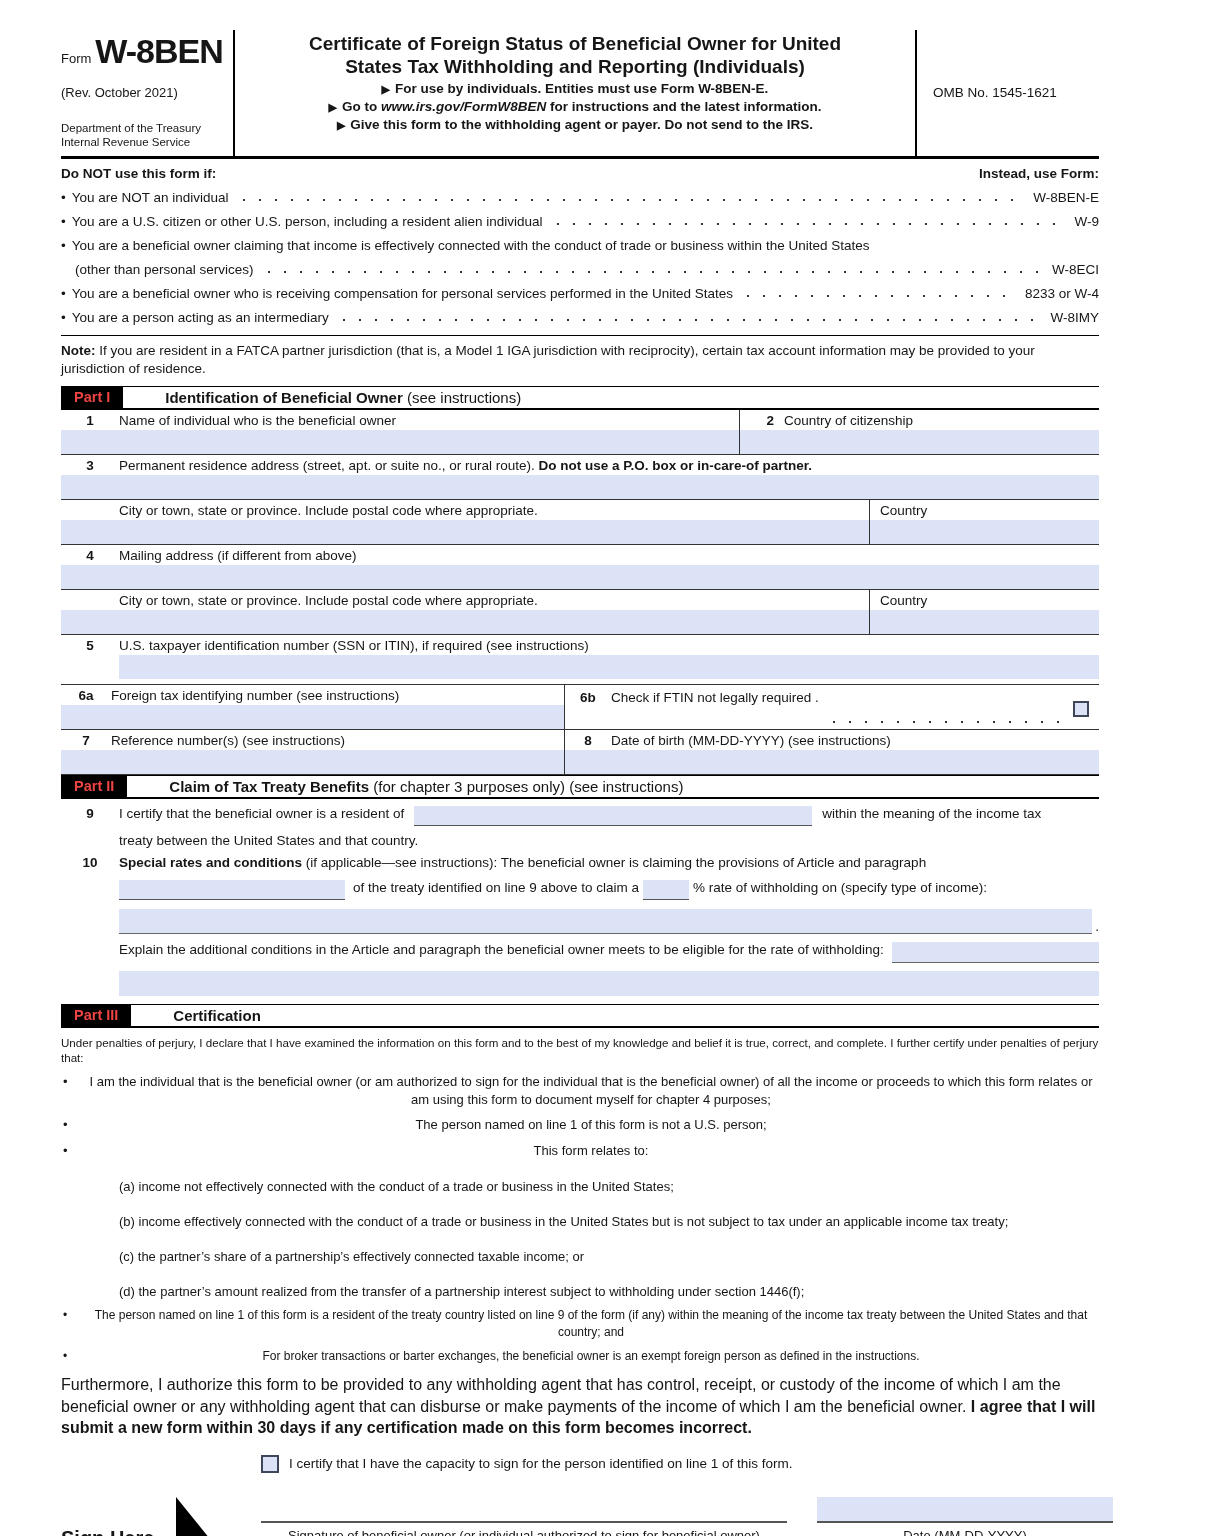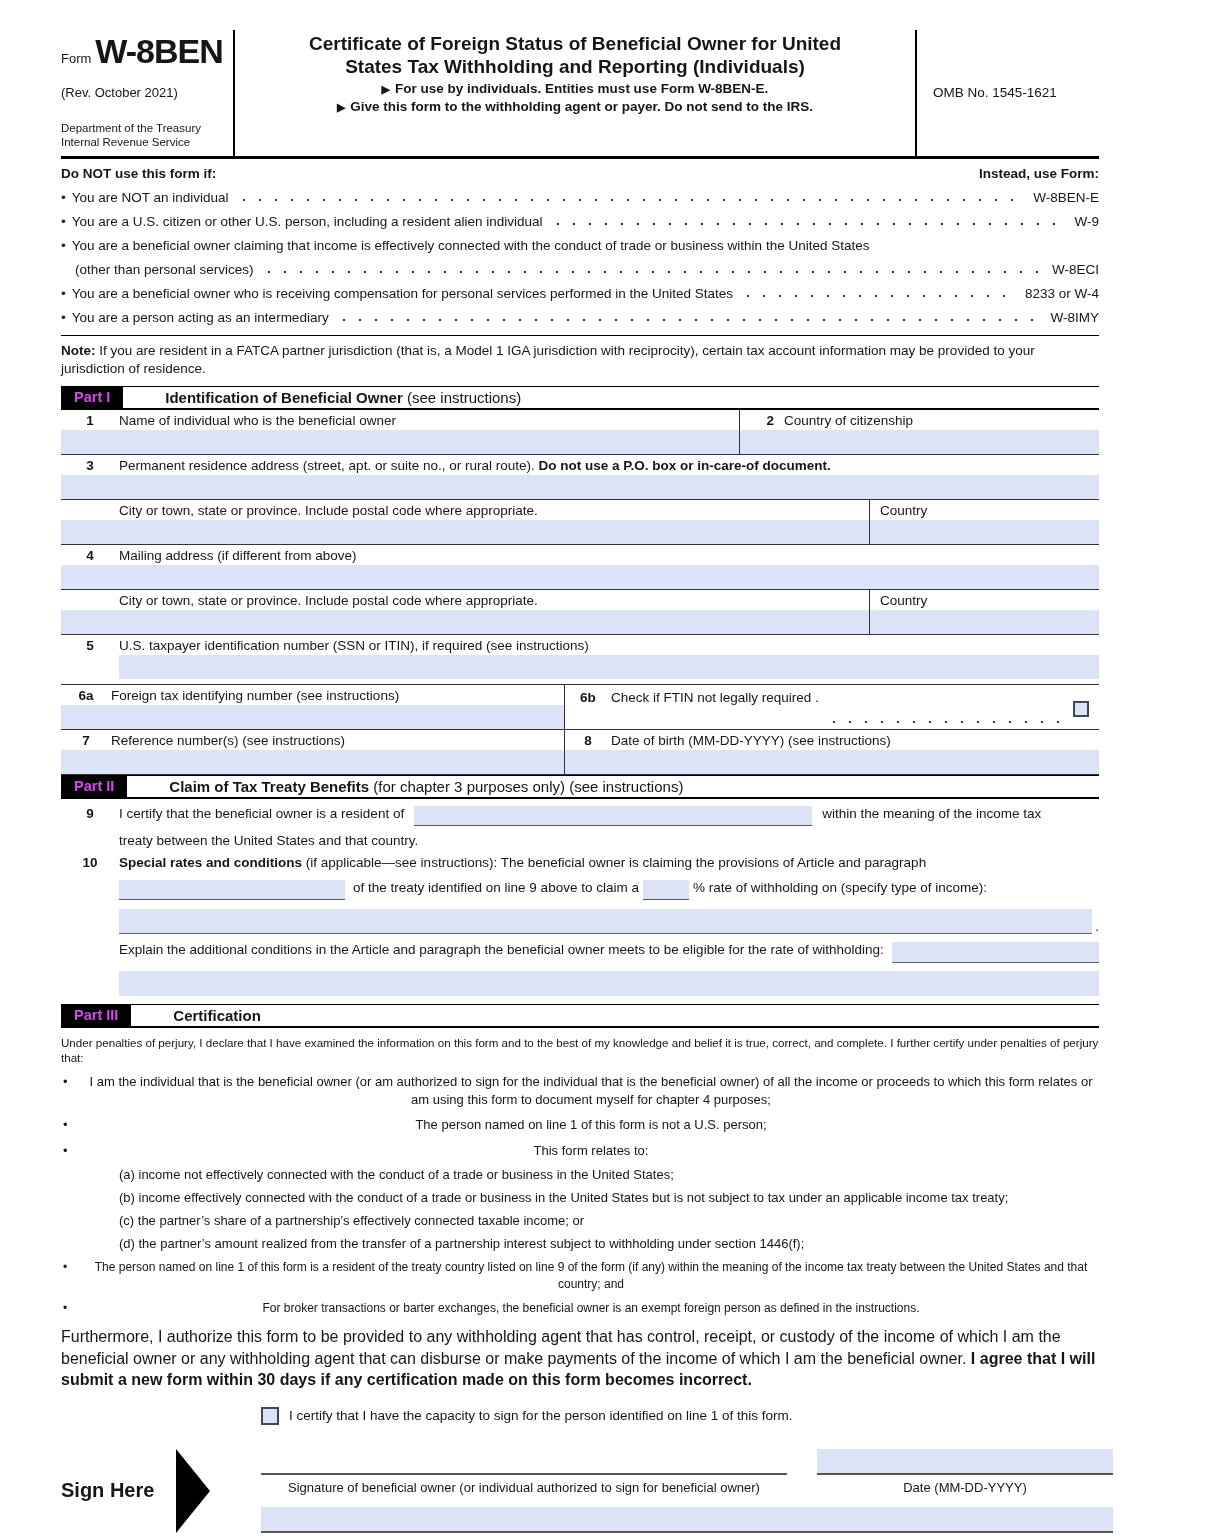--- a/index.html
+++ b/index.html
@@ -35,21 +35,21 @@
     background-size: 16px 4px; background-repeat: repeat-x; background-position: 0 100%; }
   .dnu-form { white-space: nowrap; }
   .dnu-cont-first { font-size: 13.5px; margin-top: 9px; }
   .dnu-cont-second { margin-left: 14px; }
   .hr-thin { border-top: 1.5px solid #000; margin-top: 10px; }
   .note { font-size: 13.5px; line-height: 1.35; margin-top: 6px; }
 
   
   .part-bar { display: flex; align-items: stretch; border-top: 1px solid #000;
     border-bottom: 2.5px solid #000; margin-top: 8px; }
-  .part-label { background: #000; color: #d946ef; font-weight: bold; font-size: 14.5px;
+  .part-label { background: #000; color: #ef4444; font-weight: bold; font-size: 14.5px;
     padding: 2px 13px 3px; flex: none; }
   .part-title { font-weight: bold; font-size: 15px; margin-left: 42px; padding-top: 2px; }
   .part-note { font-weight: normal; }
 
   
   .row { display: flex; border-bottom: 1.2px solid #333; }
   .cell { display: flex; flex-direction: column; }
   .cell-r { border-left: 1.2px solid #333; }
   .lbl { display: flex; font-size: 13.5px; padding: 3px 0 2px; }
   .num { width: 58px; flex: none; text-align: center; font-weight: bold; }
@@ -72,21 +72,21 @@
   .period { align-self: flex-end; margin-left: 3px; }
   .smallfield { flex: 1; height: 21px; background: #dce3f7; border-bottom: 1.6px solid #666; align-self: flex-end; margin-left: 8px; }
 
   
   .fine { font-size: 11.6px; line-height: 1.3; margin-top: 7px; }
   .cb { display: flex; font-size: 13px; line-height: 1.35; margin-top: 8px; }
   .cb-dot { width: 22px; flex: none; padding-left: 2px; }
   .cb-dot::before { content: "\2022"; }
   .cb-text { flex: 1; text-align: center; }
   .cb-sm { font-size: 12px; }
-  .subitem { font-size: 13px; margin-top: 8px; margin-left: 58px; }
+  .subitem { font-size: 13px; margin-top: 20px; margin-left: 58px; }
   .furth { font-size: 16px; line-height: 1.35; margin-top: 10px; }
   .bold { font-weight: bold; }
 
   
   .sign-wrap { display: flex; margin-top: 16px; }
   .sign-left { width: 200px; flex: none; display: flex; align-items: center; padding-top: 22px; }
   .sign-here { font-size: 20px; font-weight: bold; }
   .arrow-right { width: 0; height: 0; border-top: 42px solid transparent; border-bottom: 42px solid transparent;
     border-left: 34px solid #000; margin-left: 22px; }
   .sign-right { flex: 1; }
@@ -127,20 +127,21 @@
           <div>Department of the Treasury</div>
           <div>Internal Revenue Service</div>
         </div>
       </div>
       <div class="h-center">
         <div class="h-title">
           <div>Certificate of Foreign Status of Beneficial Owner for United</div>
           <div>States Tax Withholding and Reporting (Individuals)</div>
         </div>
         <div class="h-sub"><span class="tri"></span><span>For use by individuals. Entities must use Form W-8BEN-E.</span></div>
+        <div class="h-sub"><span class="tri"></span><span>Go to </span><span class="it">www.irs.gov/FormW8BEN</span><span> for instructions and the latest information.</span></div>
         <div class="h-sub"><span class="tri"></span><span>Give this form to the withholding agent or payer. Do not send to the IRS.</span></div>
       </div>
       <div class="h-right">
         <span>OMB No. 1545-1621</span>
       </div>
     </div>
 
     <div class="dnu-head">
       <span>Do NOT use this form if:</span>
       <span>Instead, use Form:</span>
@@ -195,21 +196,21 @@
             <span>Country of citizenship</span>
           </div>
         <div class="field"></div>
       </div>
     </div>
 
     <div class="row">
       <div class="cell grow">
         <div class="lbl">
             <span class="num">3</span>
-            <span><span>Permanent residence address (street, apt. or suite no., or rural route). </span><span class="bold">Do not use a P.O. box or in-care-of document.</span></span>
+            <span><span>Permanent residence address (street, apt. or suite no., or rural route). </span><span class="bold">Do not use a P.O. box or in-care-of partner.</span></span>
           </div>
         <div class="field"></div>
       </div>
     </div>
 
     <div class="row">
       <div class="cell" style="width:808px;">
         <div class="lbl lbl-ind">City or town, state or province. Include postal code where appropriate.</div>
         <div class="field"></div>
       </div>

